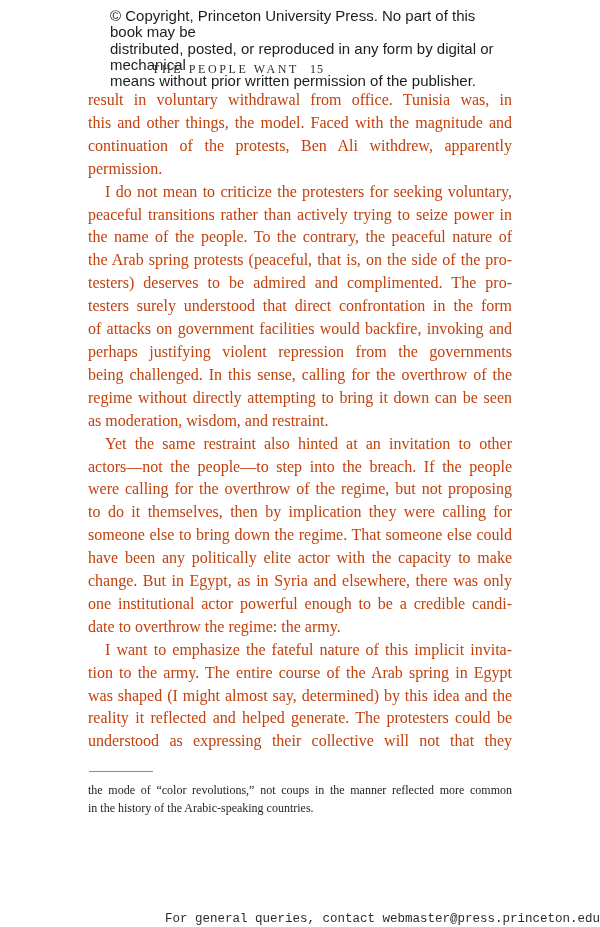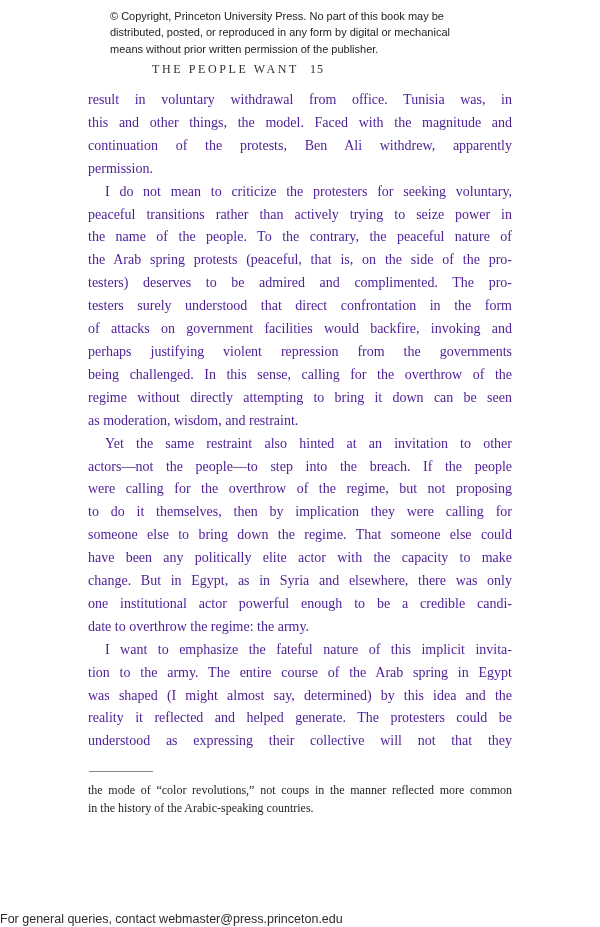--- a/index.html
+++ b/index.html
@@ -8,57 +8,57 @@
     background: #ffffff;
     font-family: "Liberation Serif", serif;
     position: relative;
     overflow: hidden;
   }
   .page { position: absolute; left: 0; top: 0; width: 600px; height: 927px; background: #ffffff; }
 
   .copyright {
     position: absolute; left: 110px; top: 8px; width: 400px;
     font-family: "Liberation Sans", sans-serif;
-    font-size: 11px; line-height: 16.3px;
+    font-size: 15px; line-height: 16.3px;
     color: #1d1d1d; text-align: left;
   }
 
   .runhead {
     position: absolute; left: 0; top: 62px; width: 476px;
     text-align: center;
     font-size: 12px; letter-spacing: 2.6px;
     color: #2e2e2e;
   }
   .runhead .pagenum { margin-left: 11px; letter-spacing: 1px; }
 
   .bodytext {
     position: absolute; left: 88px; top: 89px; width: 424px;
-    font-size: 14px; line-height: 22.9px;
-    color: #4c1d95;
+    font-size: 16px; line-height: 22.9px;
+    color: #c2410c;
   }
   .bline { text-align: justify; text-align-last: justify; }
   .bline.endline { text-align-last: left; }
   .bline.indented { text-indent: 17px; }
   .it { }
 
   .fnrule {
     position: absolute; left: 89px; top: 771px; width: 64px;
     border-top: 1px solid #8a8a8a; height: 0;
   }
   .footnote {
     position: absolute; left: 88px; top: 781px; width: 424px;
     font-size: 12px; line-height: 18px;
     color: #242424;
   }
   .fnline.j { text-align: justify; text-align-last: justify; }
 
   .footer {
     position: absolute; left: 0; top: 912px; width: 600px;
-    text-align: left;
-    font-family: Liberation Sans, sans-serif;
+    text-align: right;
+    font-family: Liberation Mono, monospace;
     font-size: 12.5px; color: #2b2b2b;
   }
 </style>
 </head>
 <body>
 
 <div class="page">
 
   <div class="copyright">
     <div>© Copyright, Princeton University Press. No part of this book may be</div>

